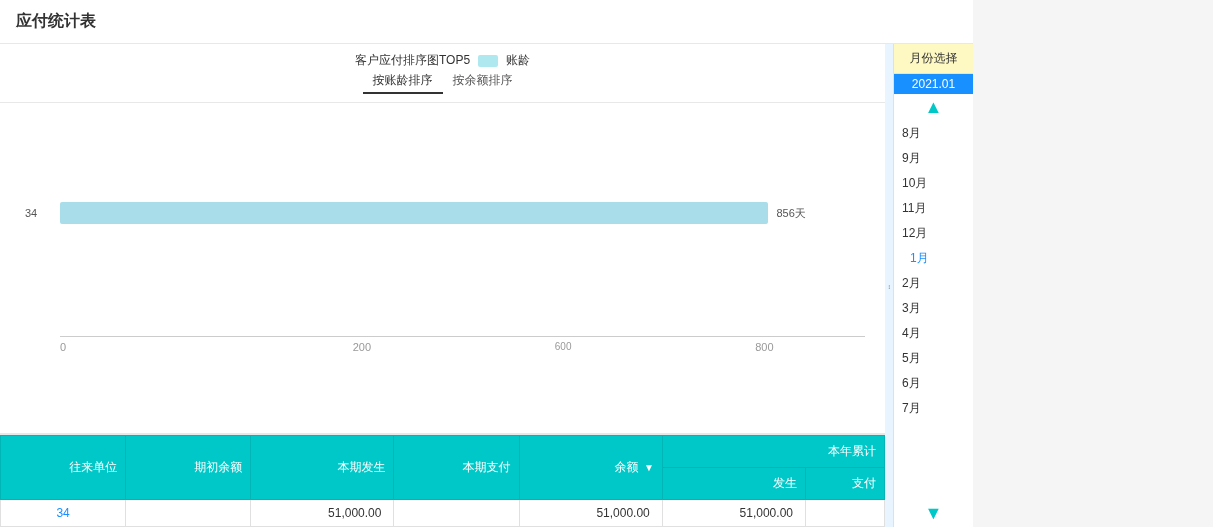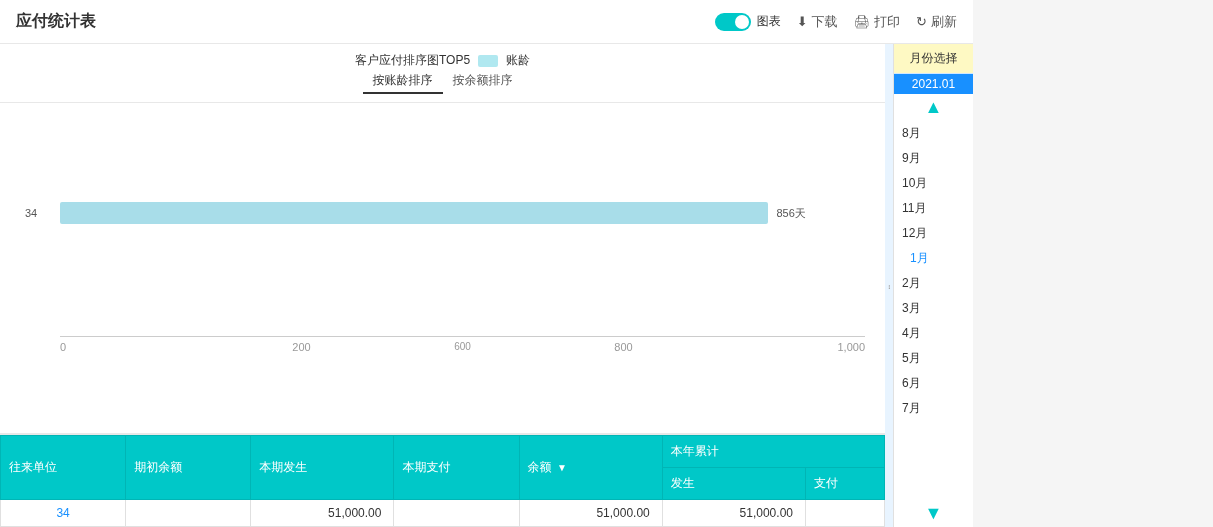--- a/index.html
+++ b/index.html
@@ -33,21 +33,21 @@
     
     .chart-canvas { flex: 1; padding: 10px 20px 0 20px; position: relative; min-height: 280px; }
     .chart-inner { margin-left: 40px; height: 240px; position: relative; }
     .bar-row { display: flex; align-items: center; height: 40px; position: absolute; width: 100%; }
     .bar-y-label { position: absolute; left: -35px; font-size: 11px; color: #555; top: 50%; transform: translateY(-50%); }
     .bar-fill { height: 22px; background: #a8dde9; border-radius: 2px; }
 
     
     .table-section { border-top: 2px solid #e8e8e8; }
     .data-table { width: 100%; border-collapse: collapse; }
-    .data-table th { background: #00c8c8; color: #fff; text-align: left; padding: 7px 8px; font-size: 12px; font-weight: normal; border: 1px solid #00b5b5; margin-left: 31px; }
+    .data-table th { background: #00c8c8; color: #fff; text-align: right; padding: 7px 8px; font-size: 12px; font-weight: normal; border: 1px solid #00b5b5; margin-left: 31px; }
     .data-table td { text-align: center; padding: 6px 8px; font-size: 12px; border: 1px solid #e0e0e0; background: #fff; }
     .data-table td.num { text-align: right; padding-right: 12px; }
     .data-table td a { color: #1890ff; text-decoration: none; }
 
     
     .sidebar { width: 80px; background: #fff; border-left: 1px solid #e0e0e0; display: flex; flex-direction: column; position: relative; overflow: hidden; }
     .sidebar-header { background: #fef9c3; padding: 6px 4px; text-align: center; font-size: 12px; color: #333; border-bottom: 1px solid #d0e8ff; }
     .sidebar-year-input { background: #1890ff; color: #fff; text-align: center; padding: 3px 4px; font-size: 12px; }
     .sidebar-arrow { text-align: center; padding: 3px 0; cursor: pointer; }
     .sidebar-arrow span { color: #00c8c8; font-size: 16px; }
@@ -60,38 +60,20 @@
     .resize-handle { width: 8px; background: #e8f4ff; cursor: col-resize; display: flex; align-items: center; justify-content: center; }
     .resize-dots { color: #aaa; font-size: 10px; writing-mode: vertical-rl; letter-spacing: -2px; }
   </style>
 </head>
 <body>
 
 <div class="app-container">
 
   <div class="header">
     <div class="header-title">应付统计表</div>
-    <div class="header-actions">
-      <div class="toggle-group">
-        <div class="toggle-switch"></div>
-        <span>图表</span>
-      </div>
-      <div class="header-btn">
-        <span>⬇</span>
-        <span>下载</span>
-      </div>
-      <div class="header-btn">
-        <span>🖨</span>
-        <span>打印</span>
-      </div>
-      <div class="header-btn">
-        <span>↻</span>
-        <span>刷新</span>
-      </div>
-    </div>
   </div>
 
   <div class="main-area">
 
     <div class="chart-section">
 
       <div class="chart-toolbar">
         <div class="chart-legend">
           <span>客户应付排序图TOP5</span>
           <div class="legend-color"></div>
@@ -110,21 +92,20 @@
             <span class="bar-y-label">34</span>
             <div class="bar-fill" style="width: 88%;"></div>
             <span style="margin-left: 8px; font-size: 11px; color: #555;">856天</span>
           </div>
 
           <div style="position: absolute; bottom: 0; left: 0; right: 0; display: flex; border-top: 1px solid #ccc;">
             <span style="flex:1; text-align:left; font-size:11px; color:#999; padding-top:4px;">0</span>
             <span style="flex:1; text-align:center; font-size:11px; color:#999; padding-top:4px;">200</span>
             <span style="flex:1; text-align:center; font-size:10px; color:#999; padding-top:4px;">600</span>
             <span style="flex:1; text-align:center; font-size:11px; color:#999; padding-top:4px;">800</span>
-            <span style="flex:1; text-align:right; font-size:11px; color:#999; padding-top:4px;">1,000</span>
           </div>
         </div>
       </div>
 
       <div class="table-section">
         <table class="data-table">
           <thead>
             <tr>
               <th rowspan="2">往来单位</th>
               <th rowspan="2">期初余额</th>

